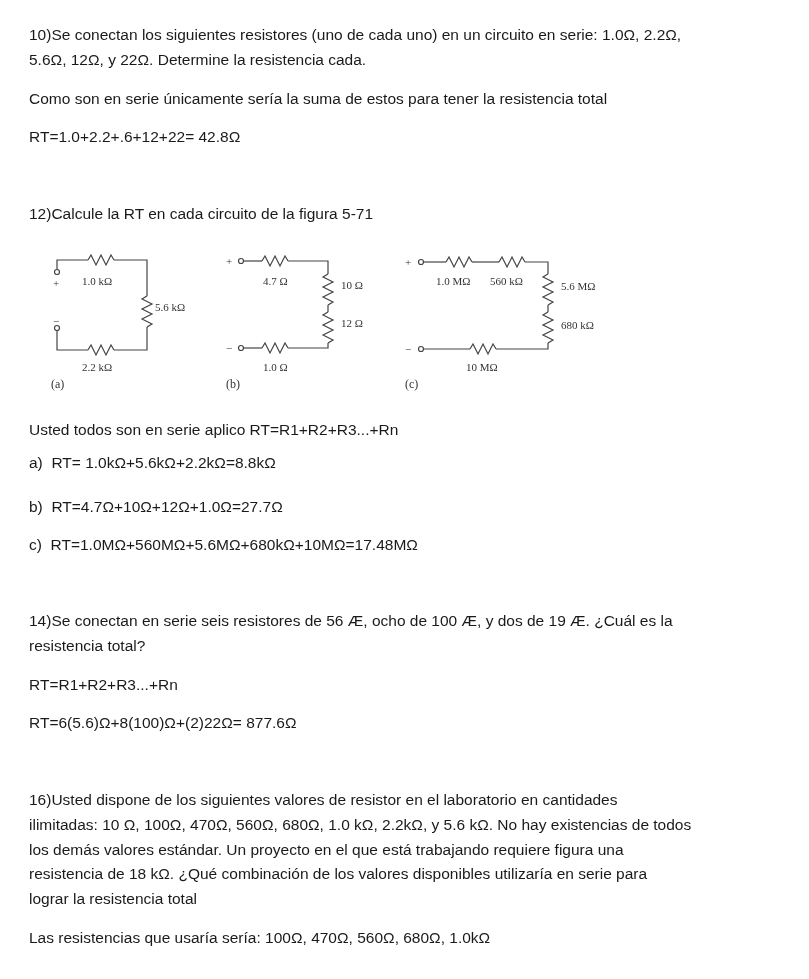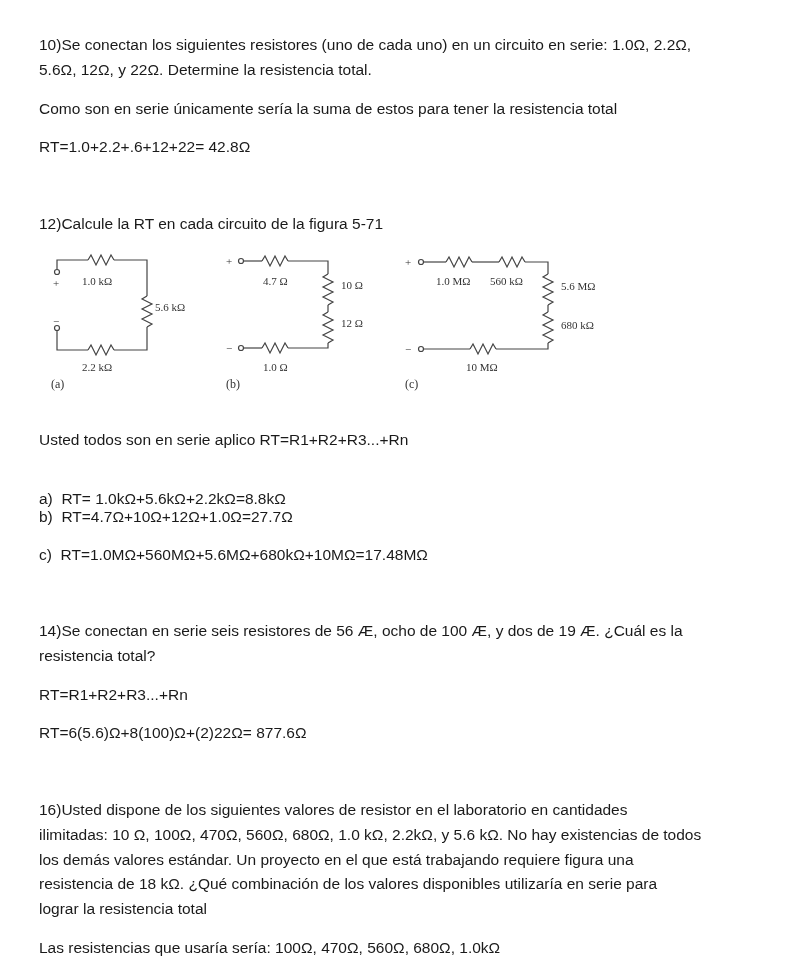--- a/index.html
+++ b/index.html
@@ -1,28 +1,28 @@
 <!DOCTYPE html>
 <html><head>
 <meta charset="utf-8">
 <style>
   html, body { margin: 0; padding: 0; background: #ffffff; }
   body { width: 809px; height: 979px; position: relative; overflow: hidden;
          font-family: "Liberation Sans", "DejaVu Sans", sans-serif; color: #1a1a1a; }
-  .p { position: absolute; left: 29px; font-size: 15.5px; line-height: 25px; margin: 10px; white-space: pre-wrap; }
+  .p { position: absolute; left: 29px; font-size: 15.5px; line-height: 25px; margin: 0; white-space: pre-wrap; }
   .w { width: 740px; }
   .fig { position: absolute; left: 0; top: 0; }
   .fig svg text { font-family: "Liberation Serif", "DejaVu Serif", serif; font-size: 11px; fill: #333; }
   .fig svg .lab { font-size: 12px; }
 </style>
 </head>
 <body>
 
 <p class="p w" style="top:22px">10)Se conectan los siguientes resistores (uno de cada uno) en un circuito en serie: 1.0Ω, 2.2Ω,</p>
-<p class="p w" style="top:47px">5.6Ω, 12Ω, y 22Ω. Determine la resistencia total.</p>
+<p class="p w" style="top:47px">5.6Ω, 12Ω, y 22Ω. Determine la resistencia cada.</p>
 <p class="p w" style="top:86px">Como son en serie únicamente sería la suma de estos para tener la resistencia total</p>
 <p class="p w" style="top:124px">RT=1.0+2.2+.6+12+22= 42.8Ω</p>
 
 <p class="p w" style="top:201px">12)Calcule la RT en cada circuito de la figura 5-71</p>
 
 <div class="fig">
 <svg width="809" height="400" viewBox="0 0 809 400" xmlns="http://www.w3.org/2000/svg" stroke="#444" fill="none" stroke-width="1.2">
 
   <g>
     <circle cx="57" cy="272" r="2.5"></circle>
@@ -89,21 +89,21 @@
       <text x="561" y="290">5.6 MΩ</text>
       <text x="561" y="329">680 kΩ</text>
       <text x="466" y="371">10 MΩ</text>
       <text class="lab" x="405" y="388">(c)</text>
     </g>
   </g>
 </svg>
 </div>
 
 <p class="p w" style="top:417px">Usted todos son en serie aplico RT=R1+R2+R3...+Rn</p>
-<p class="p w" style="top:476px">a)  RT= 1.0kΩ+5.6kΩ+2.2kΩ=8.8kΩ</p>
+<p class="p w" style="top:450px">a)  RT= 1.0kΩ+5.6kΩ+2.2kΩ=8.8kΩ</p>
 <p class="p w" style="top:494px">b)  RT=4.7Ω+10Ω+12Ω+1.0Ω=27.7Ω</p>
 <p class="p w" style="top:532px">c)  RT=1.0MΩ+560MΩ+5.6MΩ+680kΩ+10MΩ=17.48MΩ</p>
 
 <p class="p w" style="top:608px">14)Se conectan en serie seis resistores de 56 Æ, ocho de 100 Æ, y dos de 19 Æ. ¿Cuál es la</p>
 <p class="p w" style="top:633px">resistencia total?</p>
 <p class="p w" style="top:672px">RT=R1+R2+R3...+Rn</p>
 <p class="p w" style="top:710px">RT=6(5.6)Ω+8(100)Ω+(2)22Ω= 877.6Ω</p>
 
 <p class="p w" style="top:787px">16)Usted dispone de los siguientes valores de resistor en el laboratorio en cantidades</p>
 <p class="p w" style="top:812px">ilimitadas: 10 Ω, 100Ω, 470Ω, 560Ω, 680Ω, 1.0 kΩ, 2.2kΩ, y 5.6 kΩ. No hay existencias de todos</p>

